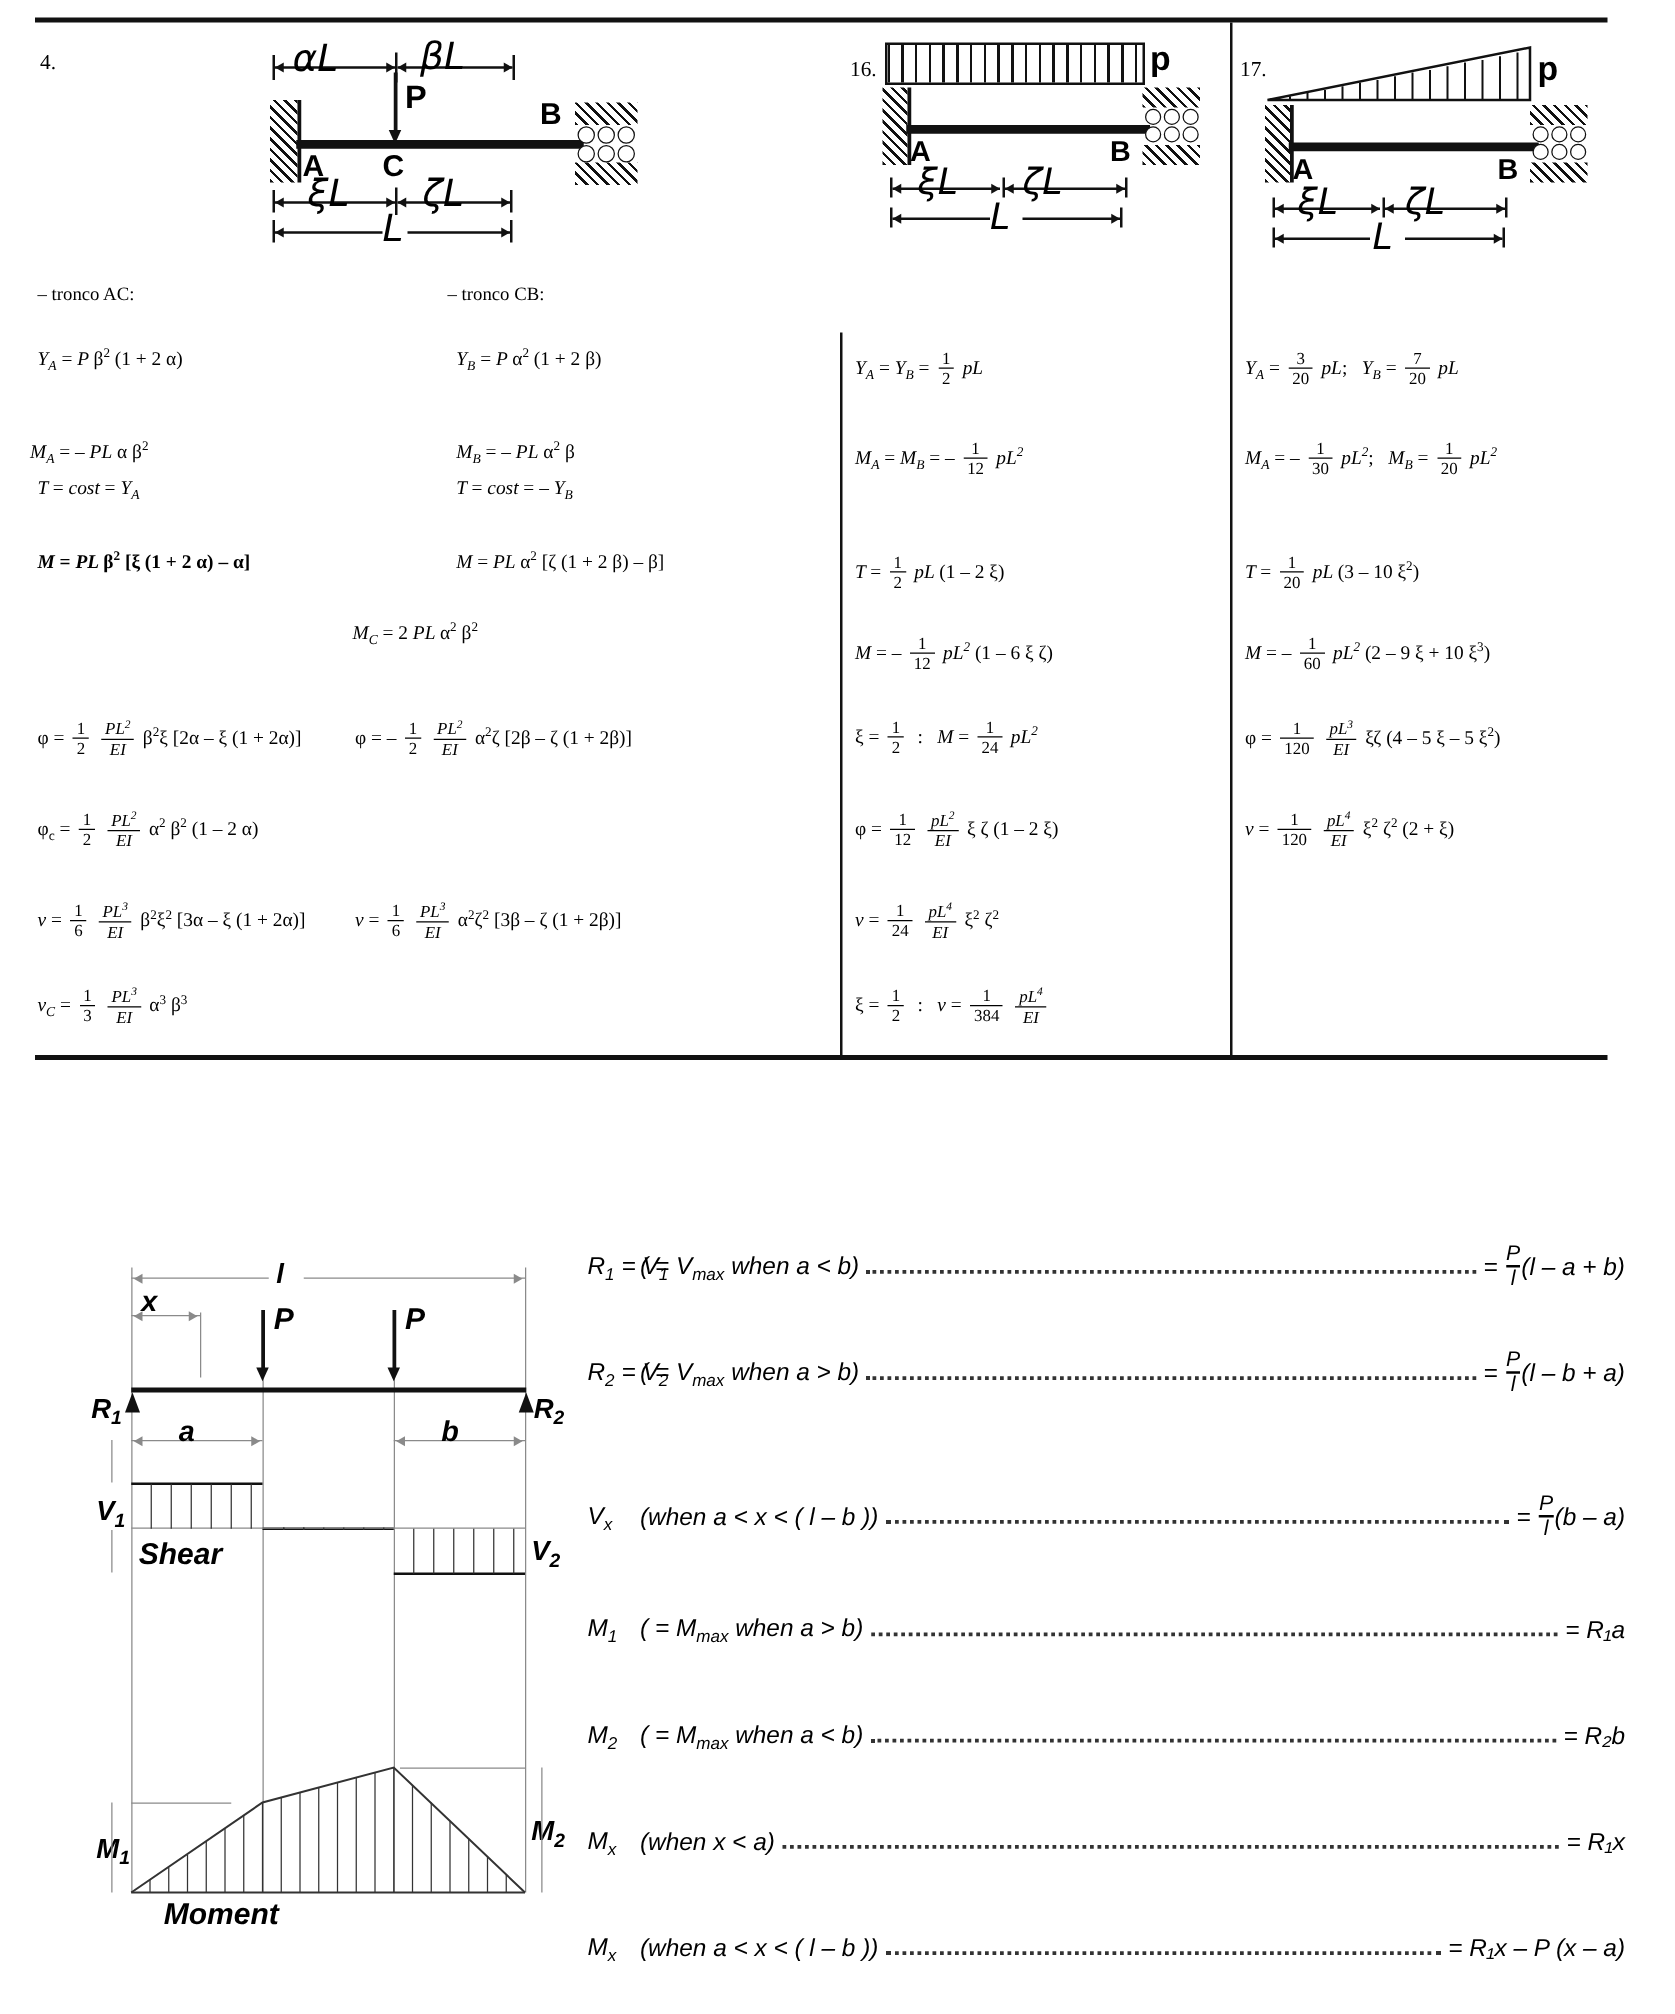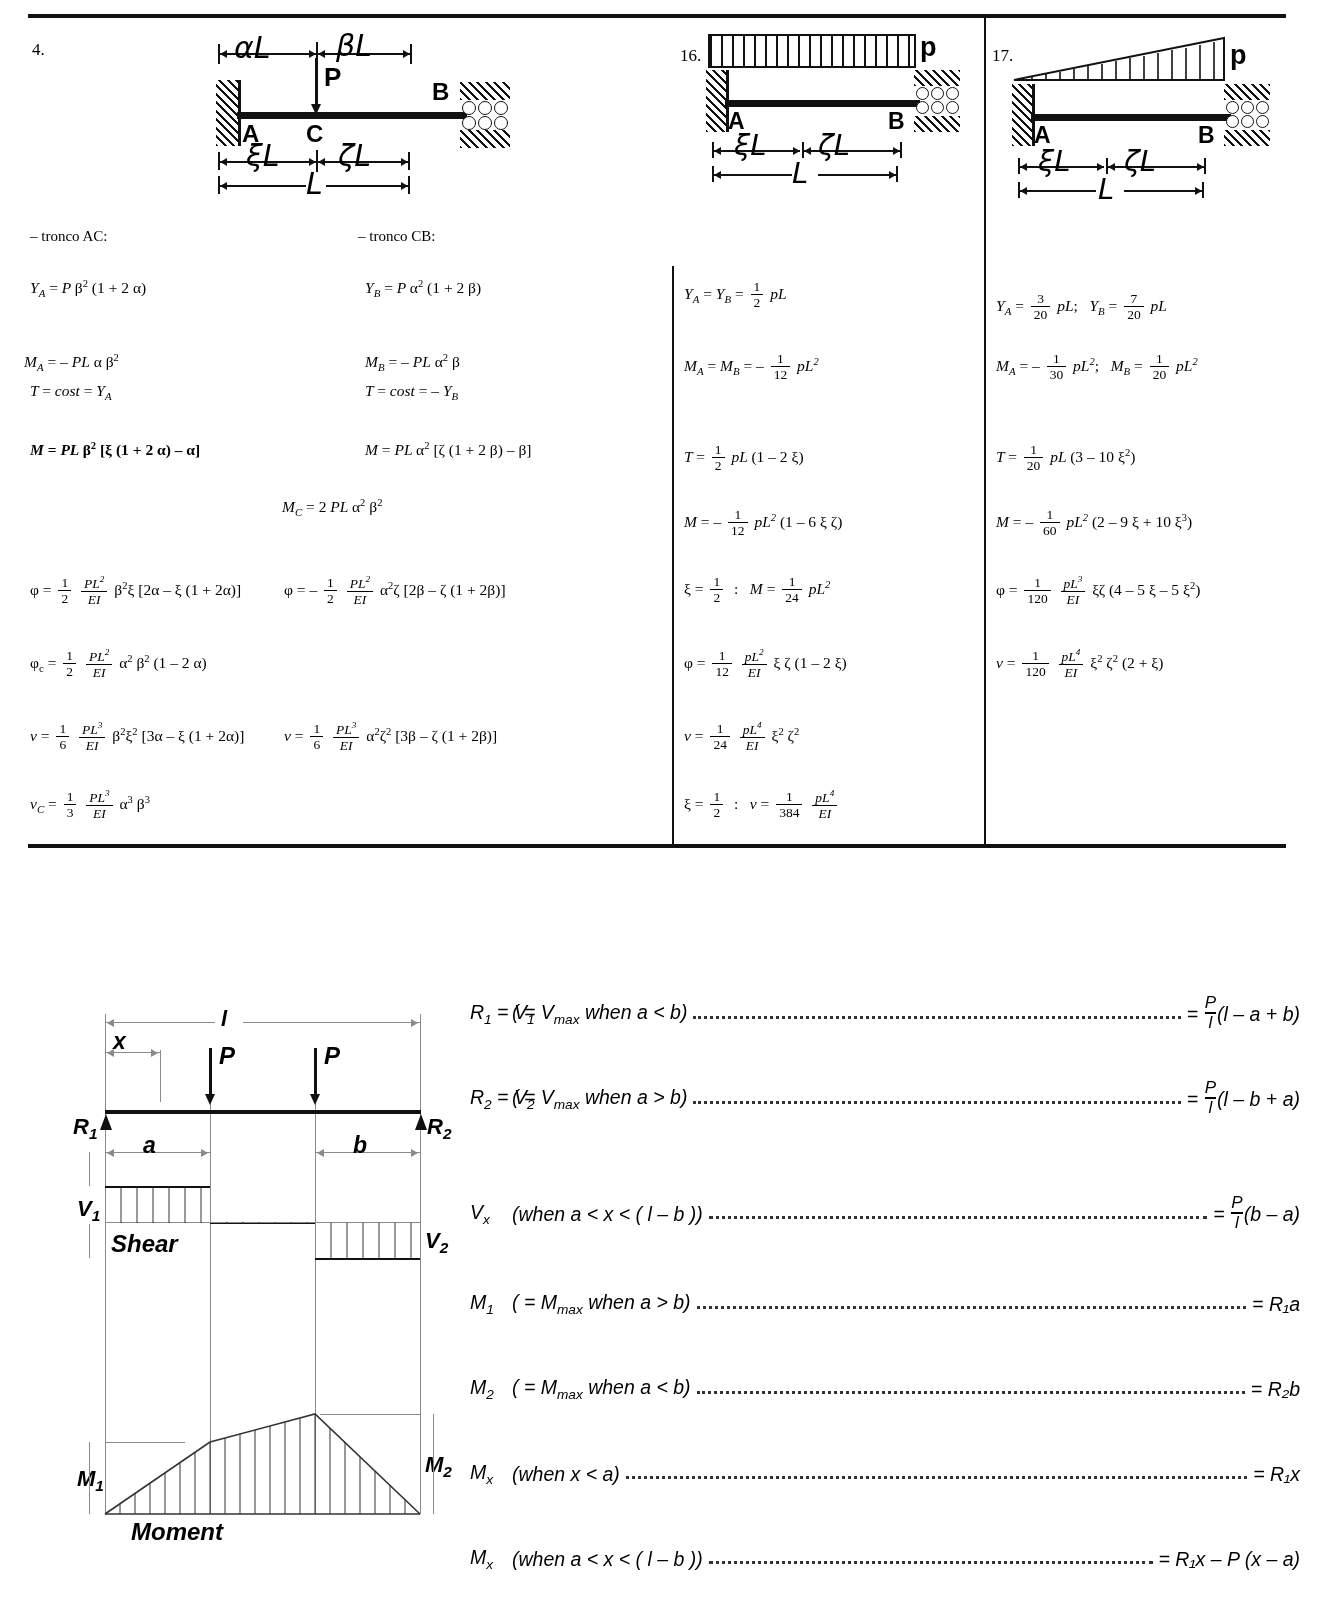--- a/index.html
+++ b/index.html
@@ -351,21 +351,21 @@
     <div class="glbl" style="left:112px;top:110px;font-size:29px;font-style:italic;">ζL</div>
     <div class="tick" style="left:6px;top:148px;height:16px;"></div>
     <div class="dimline" style="left:8px;top:156px;width:76px;"></div>
     <div class="arrL" style="left:8px;top:152.5px;"></div>
     <div class="dimline" style="left:112px;top:156px;width:78px;"></div>
     <div class="arrR" style="left:183px;top:152.5px;"></div>
     <div class="tick" style="left:190px;top:148px;height:16px;"></div>
     <div class="glbl" style="left:86px;top:138px;font-size:29px;font-style:italic;">L</div>
   </div>
 
-  <div class="fml" style="left:996px;top:292px;">
+  <div class="fml" style="left:996px;top:280px;">
     Y<sub>A</sub> <span class="up">= </span><span class="frac"><span>3</span><span class="den">20</span></span>
     pL<span class="up">;&nbsp;&nbsp;</span> Y<sub>B</sub> <span class="up">= </span>
     <span class="frac"><span>7</span><span class="den">20</span></span> pL
   </div>
   <div class="fml" style="left:996px;top:352px;">
     M<sub>A</sub> <span class="up">= – </span><span class="frac"><span>1</span><span class="den">30</span></span>
     pL<sup>2</sup><span class="up">;&nbsp;&nbsp;</span> M<sub>B</sub> <span class="up">= </span>
     <span class="frac"><span>1</span><span class="den">20</span></span> pL<sup>2</sup>
   </div>
   <div class="fml" style="left:996px;top:443px;">

